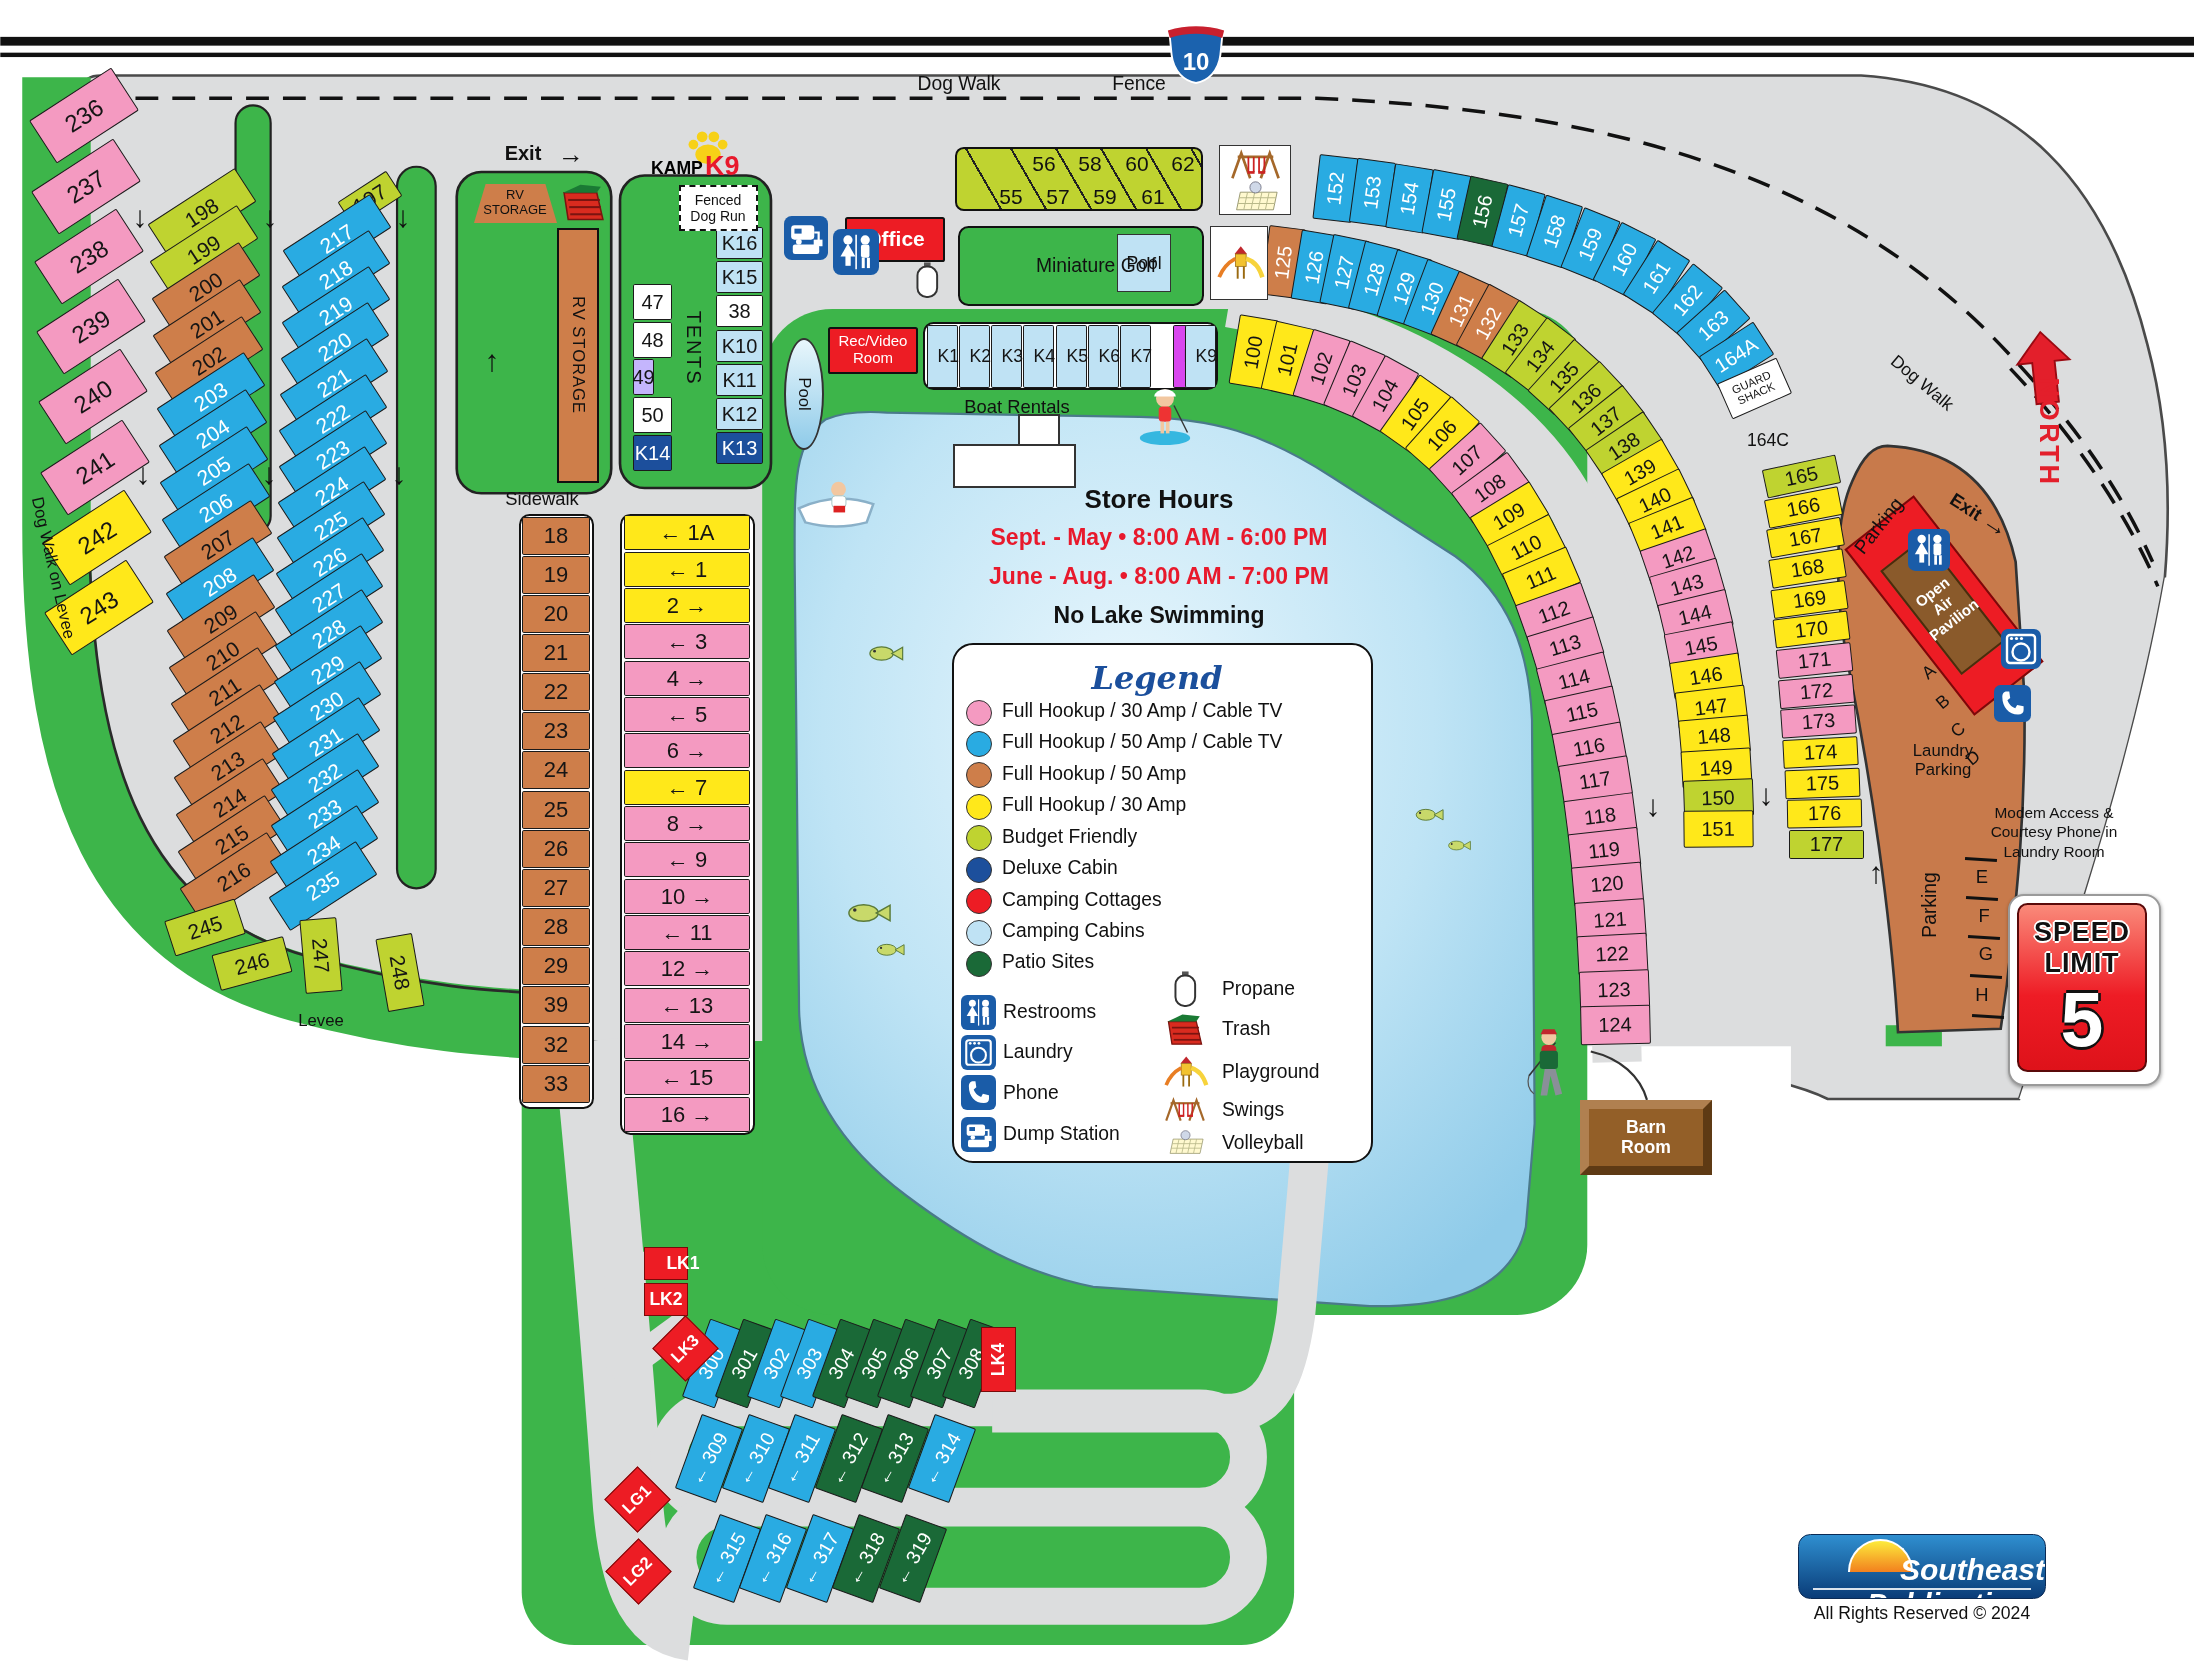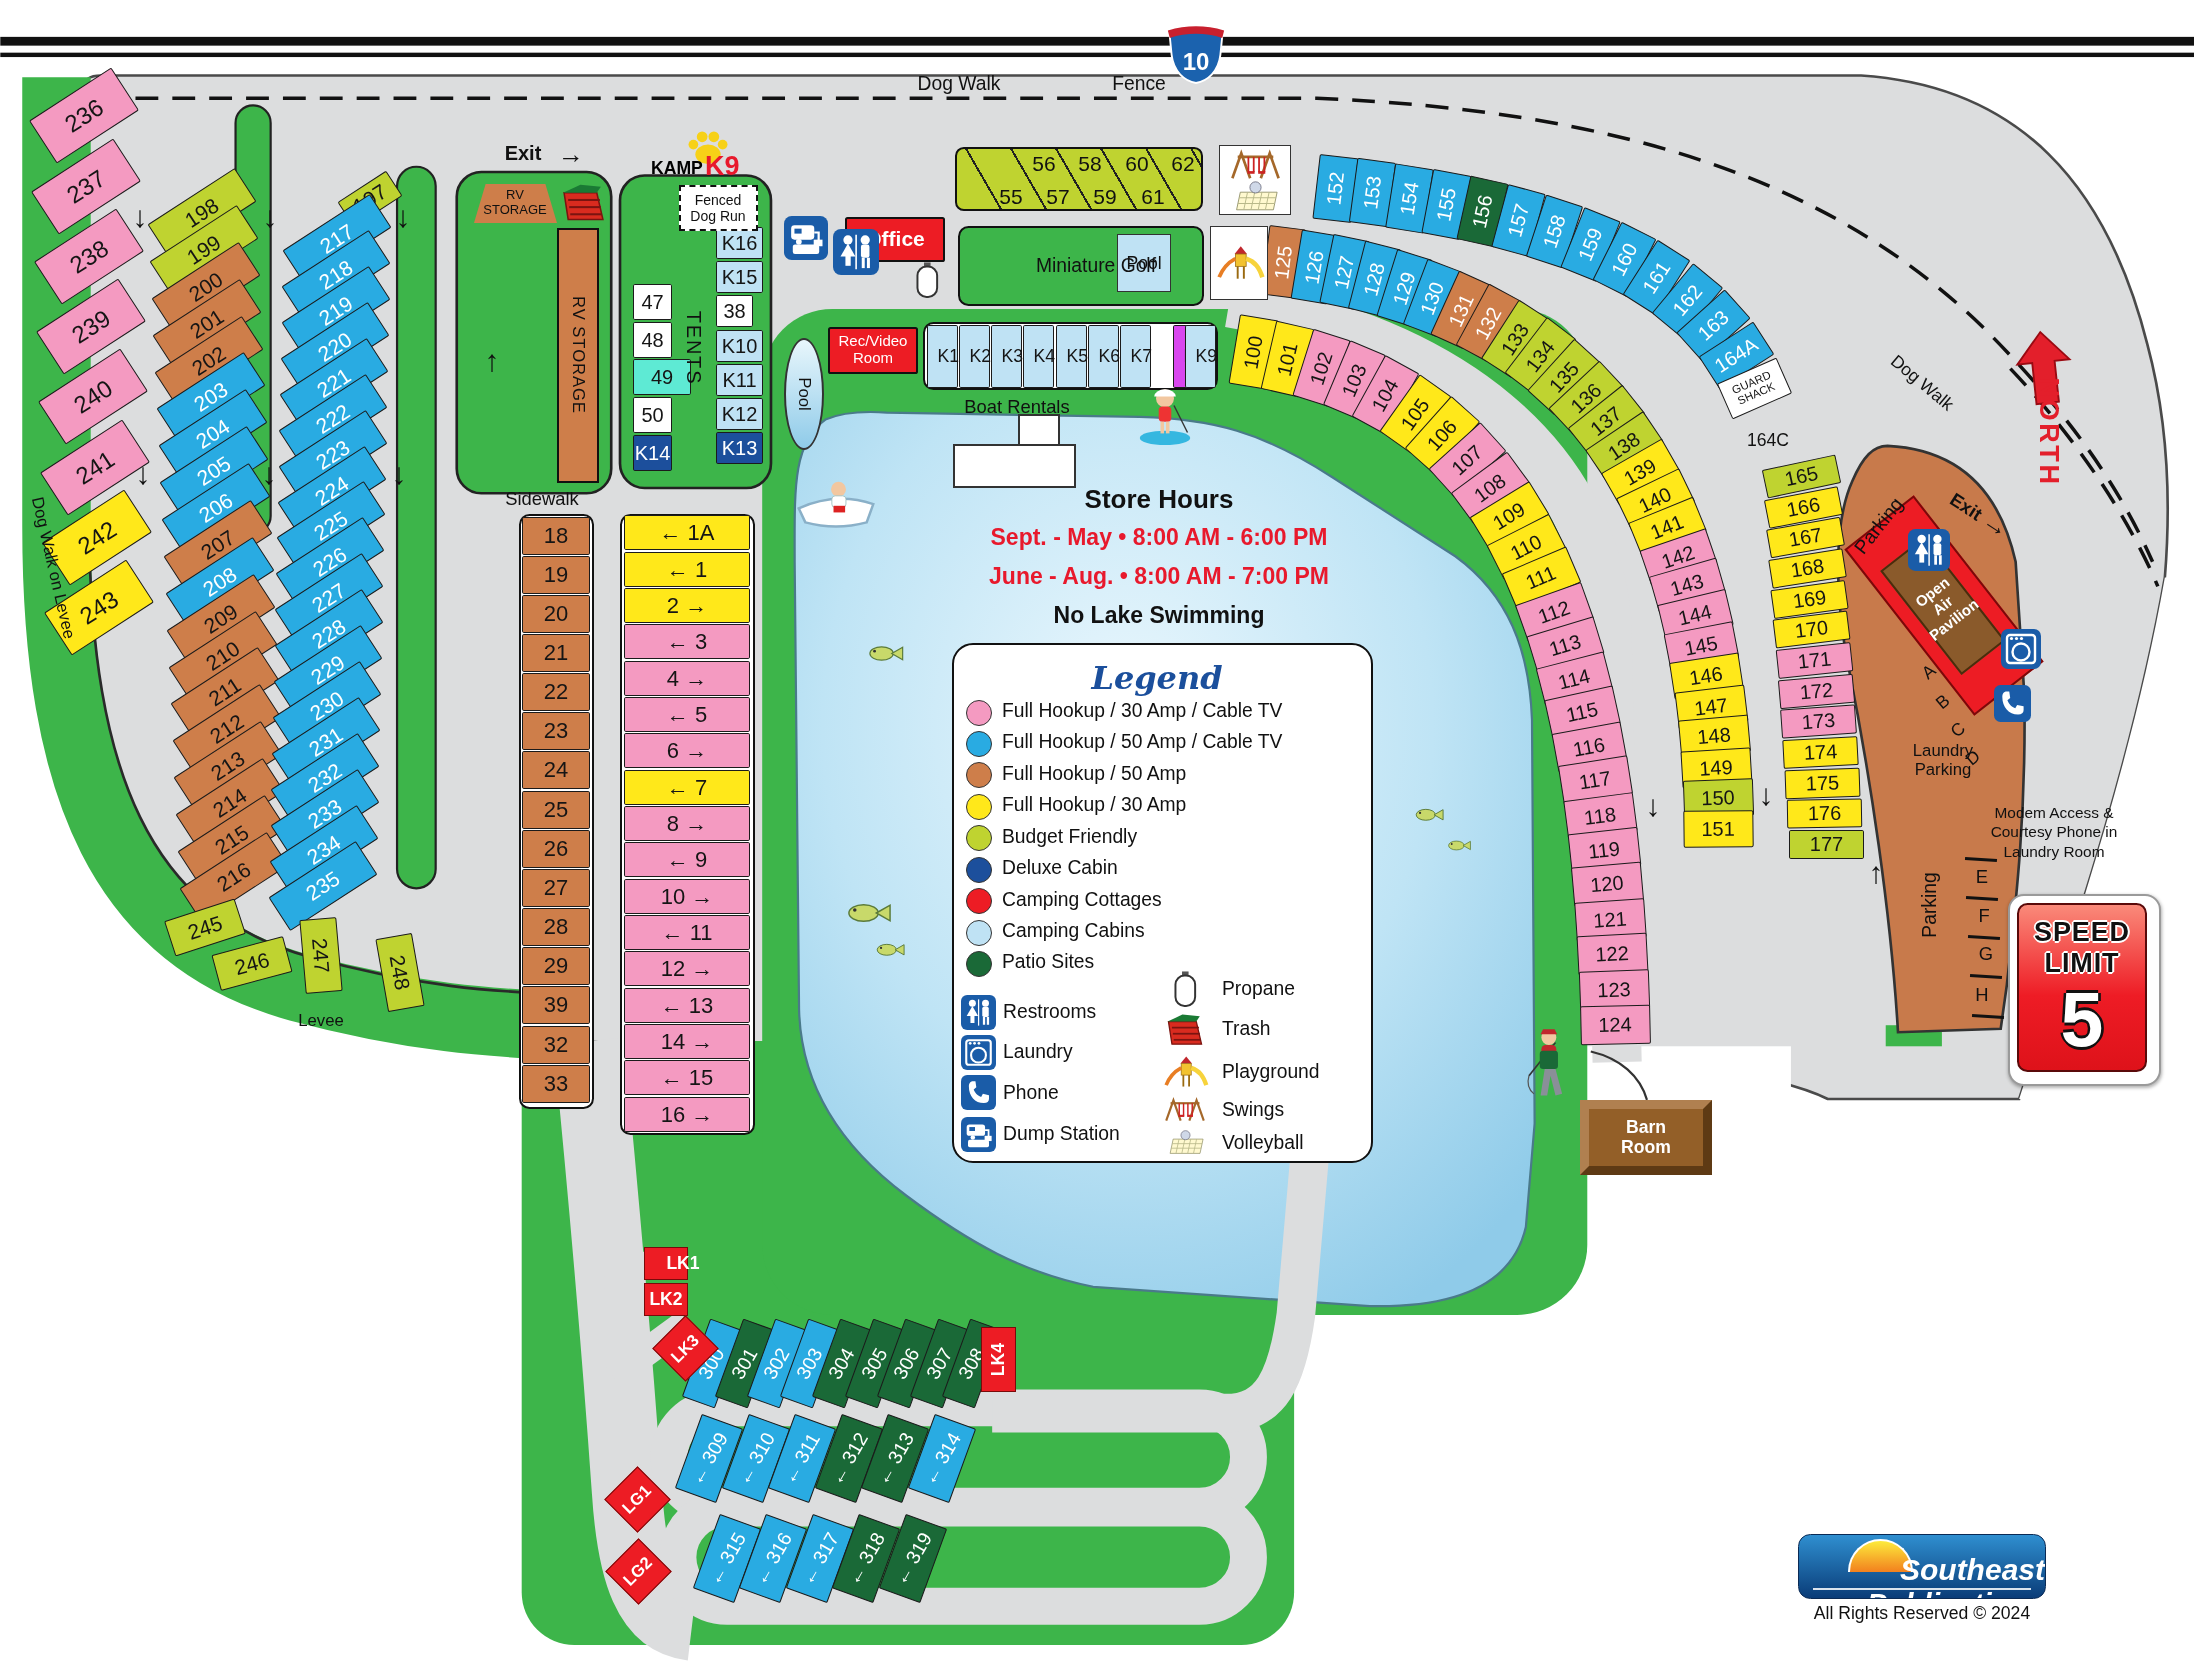--- a/index.html
+++ b/index.html
@@ -407,36 +407,36 @@
     </div>
     <div class="s" style="left: 624px; top: 1097px; width: 126px; height: 35px; background: rgb(244, 154, 193); transform: rotate(0deg);">
       <span style="color: rgb(21, 21, 21); font-size: 22px; transform: rotate(0deg);">16 →</span>
     </div>
     <div class="s" style="left: 633px; top: 284px; width: 39px; height: 36px; background: rgb(255, 255, 255); transform: rotate(0deg);">
       <span style="color: rgb(21, 21, 21); font-size: 20px; transform: rotate(0deg);">47</span>
     </div>
     <div class="s" style="left: 633px; top: 322px; width: 39px; height: 36px; background: rgb(255, 255, 255); transform: rotate(0deg);">
       <span style="color: rgb(21, 21, 21); font-size: 20px; transform: rotate(0deg);">48</span>
     </div>
-    <div class="s" style="left: 633px; top: 359px; width: 58px; height: 36px; background: #5eead4; transform: rotate(0deg);">
+    <div class="s" style="left: 633px; top: 359px; width: 21px; height: 36px; background: #c4b5fd; transform: rotate(0deg);">
       <span style="color: rgb(21, 21, 21); font-size: 20px; transform: rotate(0deg);">49</span>
     </div>
     <div class="s" style="left: 633px; top: 397px; width: 39px; height: 36px; background: rgb(255, 255, 255); transform: rotate(0deg);">
       <span style="color: rgb(21, 21, 21); font-size: 20px; transform: rotate(0deg);">50</span>
     </div>
     <div class="s" style="left: 633px; top: 435px; width: 39px; height: 36px; background: rgb(28, 79, 156); transform: rotate(0deg);">
       <span style="color: rgb(255, 255, 255); font-size: 20px; transform: rotate(0deg);">K14</span>
     </div>
     <div class="s" style="left: 716px; top: 227px; width: 47px; height: 32px; background: rgb(191, 226, 244); transform: rotate(0deg);">
       <span style="color: rgb(21, 21, 21); font-size: 20px; transform: rotate(0deg);">K16</span>
     </div>
     <div class="s" style="left: 716px; top: 261px; width: 47px; height: 32px; background: rgb(191, 226, 244); transform: rotate(0deg);">
       <span style="color: rgb(21, 21, 21); font-size: 20px; transform: rotate(0deg);">K15</span>
     </div>
-    <div class="s" style="left: 716px; top: 295px; width: 37px; height: 32px; background: rgb(255, 255, 255); transform: rotate(0deg);">
+    <div class="s" style="left: 716px; top: 295px; width: 47px; height: 32px; background: rgb(255, 255, 255); transform: rotate(0deg);">
       <span style="color: rgb(21, 21, 21); font-size: 20px; transform: rotate(0deg);">38</span>
     </div>
     <div class="s" style="left: 716px; top: 330px; width: 47px; height: 32px; background: rgb(191, 226, 244); transform: rotate(0deg);">
       <span style="color: rgb(21, 21, 21); font-size: 20px; transform: rotate(0deg);">K10</span>
     </div>
     <div class="s" style="left: 716px; top: 364px; width: 47px; height: 32px; background: rgb(191, 226, 244); transform: rotate(0deg);">
       <span style="color: rgb(21, 21, 21); font-size: 20px; transform: rotate(0deg);">K11</span>
     </div>
     <div class="s" style="left: 716px; top: 398px; width: 47px; height: 32px; background: rgb(191, 226, 244); transform: rotate(0deg);">
       <span style="color: rgb(21, 21, 21); font-size: 20px; transform: rotate(0deg);">K12</span>

